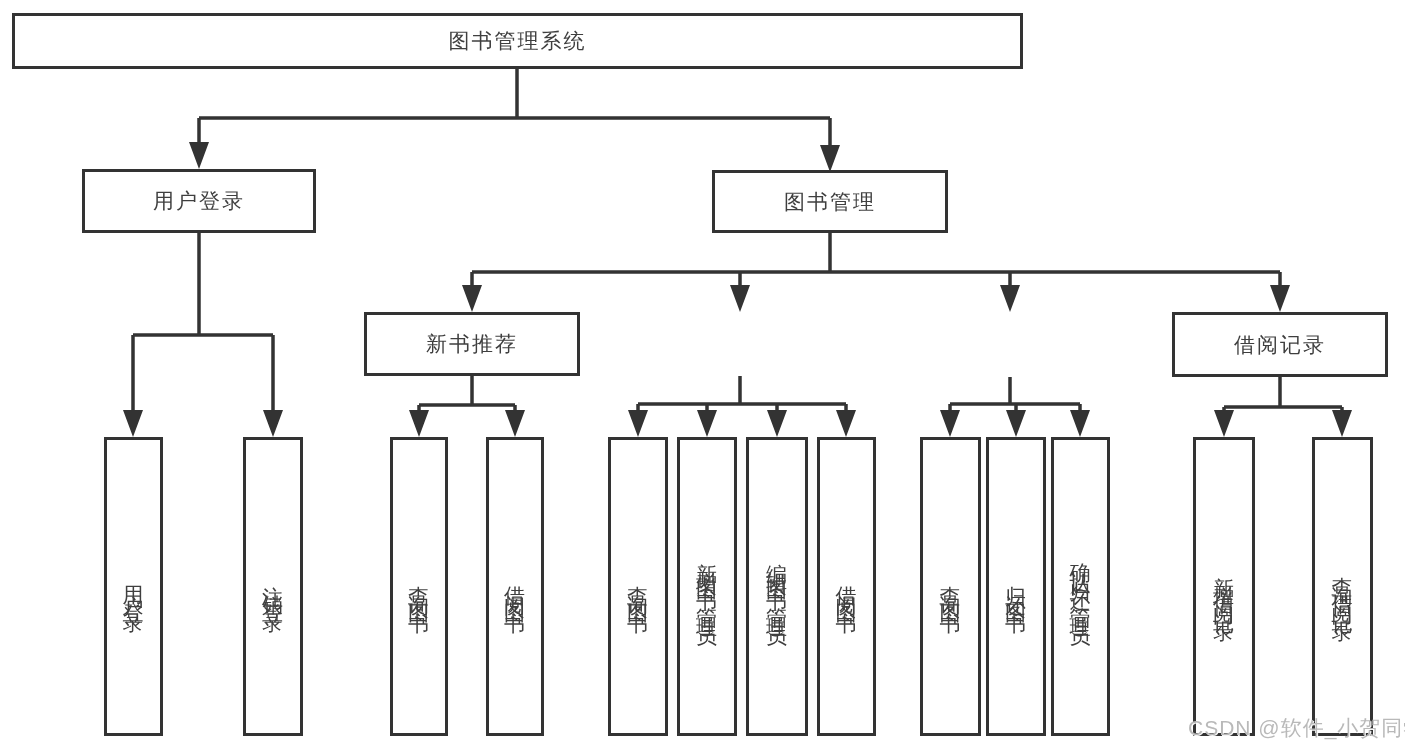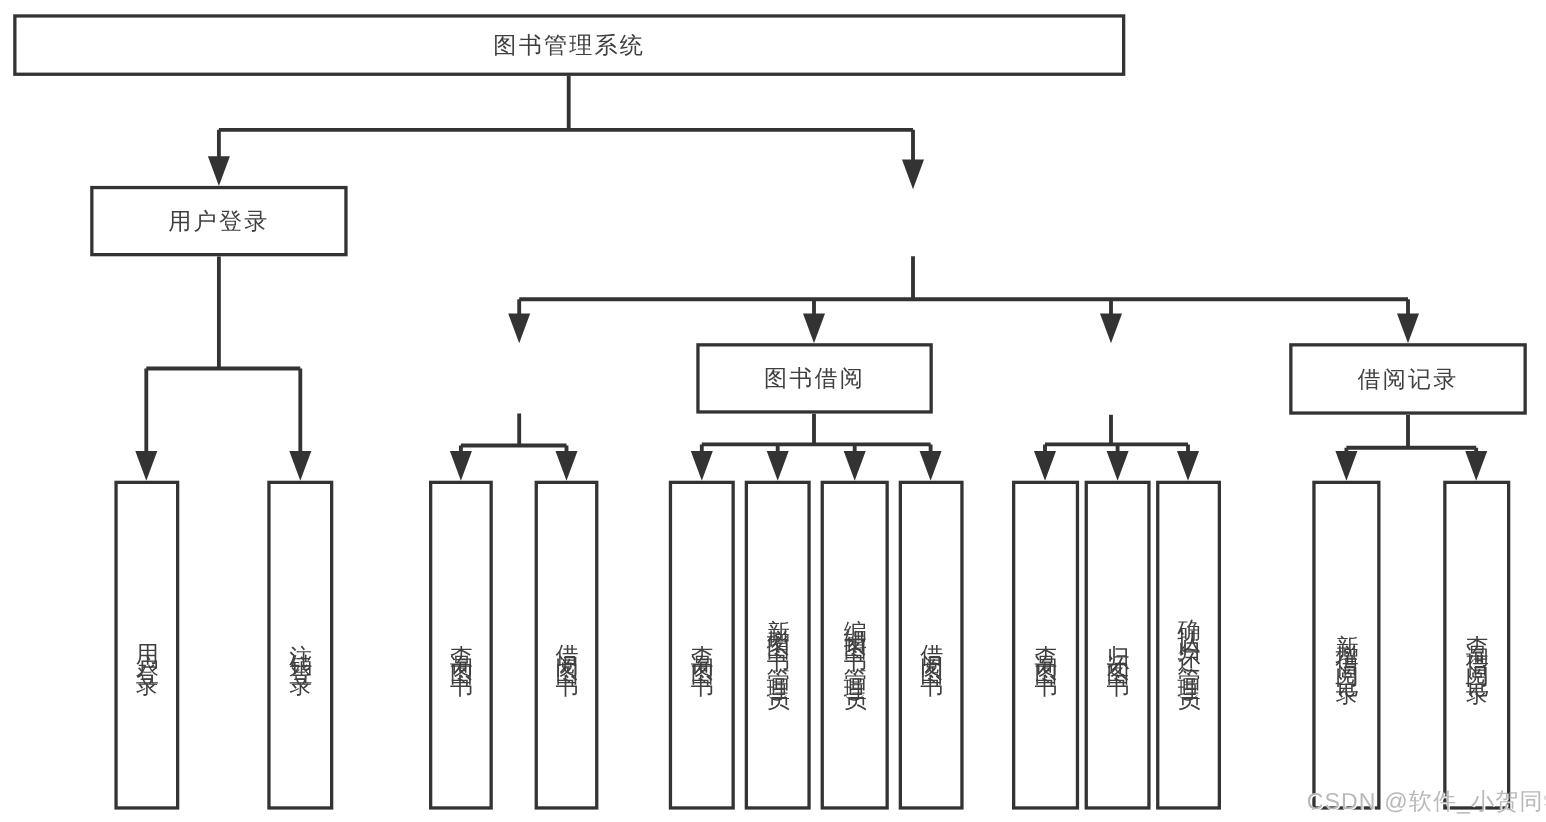--- a/index.html
+++ b/index.html
@@ -45,23 +45,26 @@
              M1214,410 L1234,410 L1224,437 Z M1332,410 L1352,410 L1342,437 Z"></path>
   </svg>
 
   <div class="node h" style="left:12px;top:13px;width:1011px;height:56px">
     <span>图书管理系统</span>
   </div>
 
   <div class="node h" style="left:82px;top:169px;width:234px;height:64px">
     <span>用户登录</span>
   </div>
+  <div class="node h" style="left:712px;top:170px;width:236px;height:63px">
+    <span>图书管理</span>
+  </div>
 
-  <div class="node h" style="left:633px;top:312px;width:215px;height:64px">
-    <span>图书借阅</span>
+  <div class="node h" style="left:364px;top:312px;width:216px;height:64px">
+    <span>新书推荐</span>
   </div>
   <div class="node h" style="left:1172px;top:312px;width:216px;height:65px">
     <span>借阅记录</span>
   </div>
 
   <div class="node leaf" style="left:104px;top:437px;width:59px;height:299px">
     <span>用户登录</span>
   </div>
   <div class="node leaf" style="left:243px;top:437px;width:60px;height:299px">
     <span>注销登录</span>

